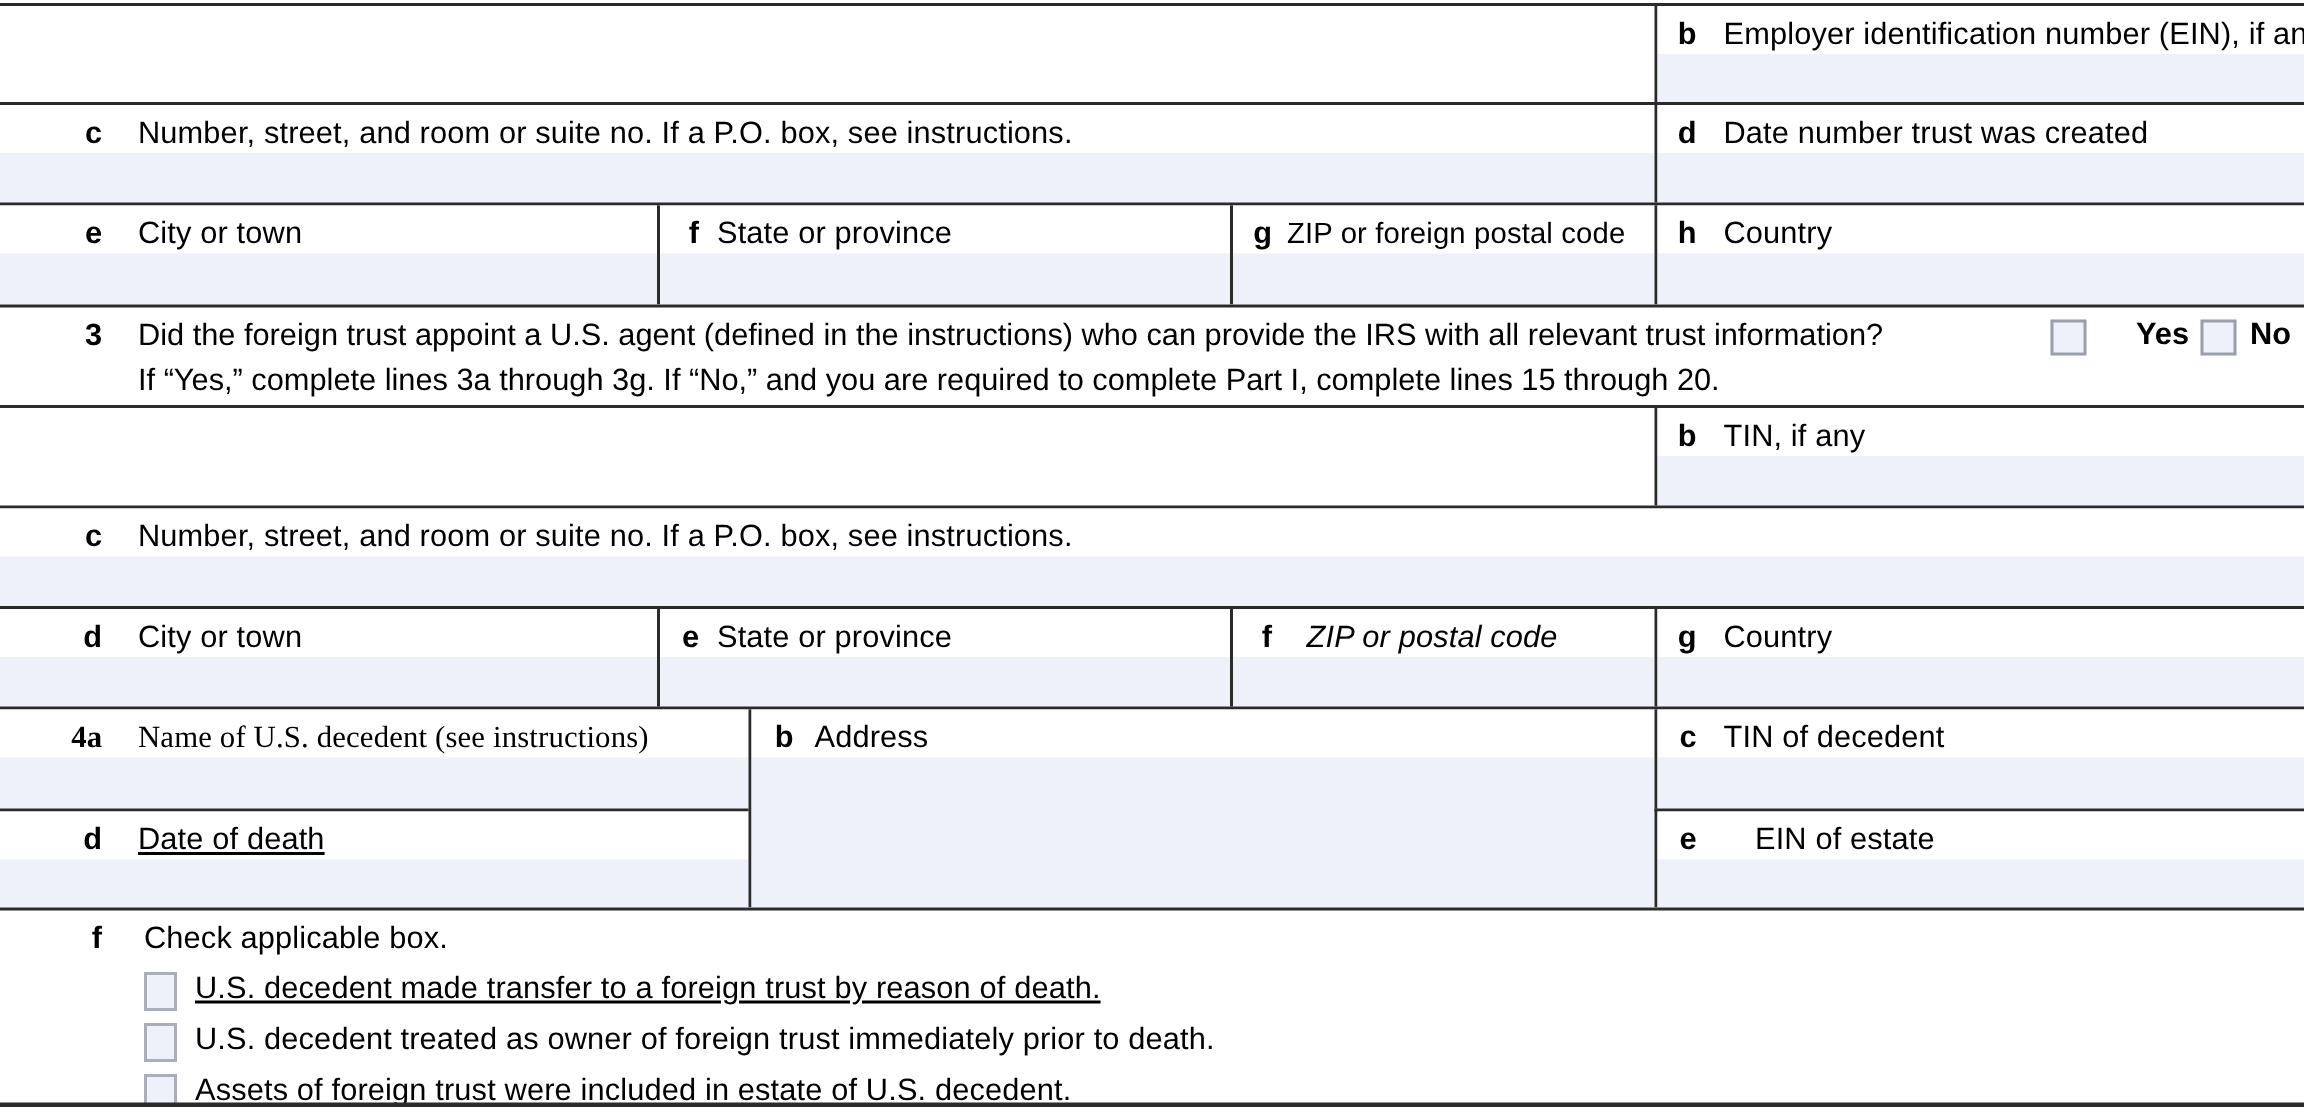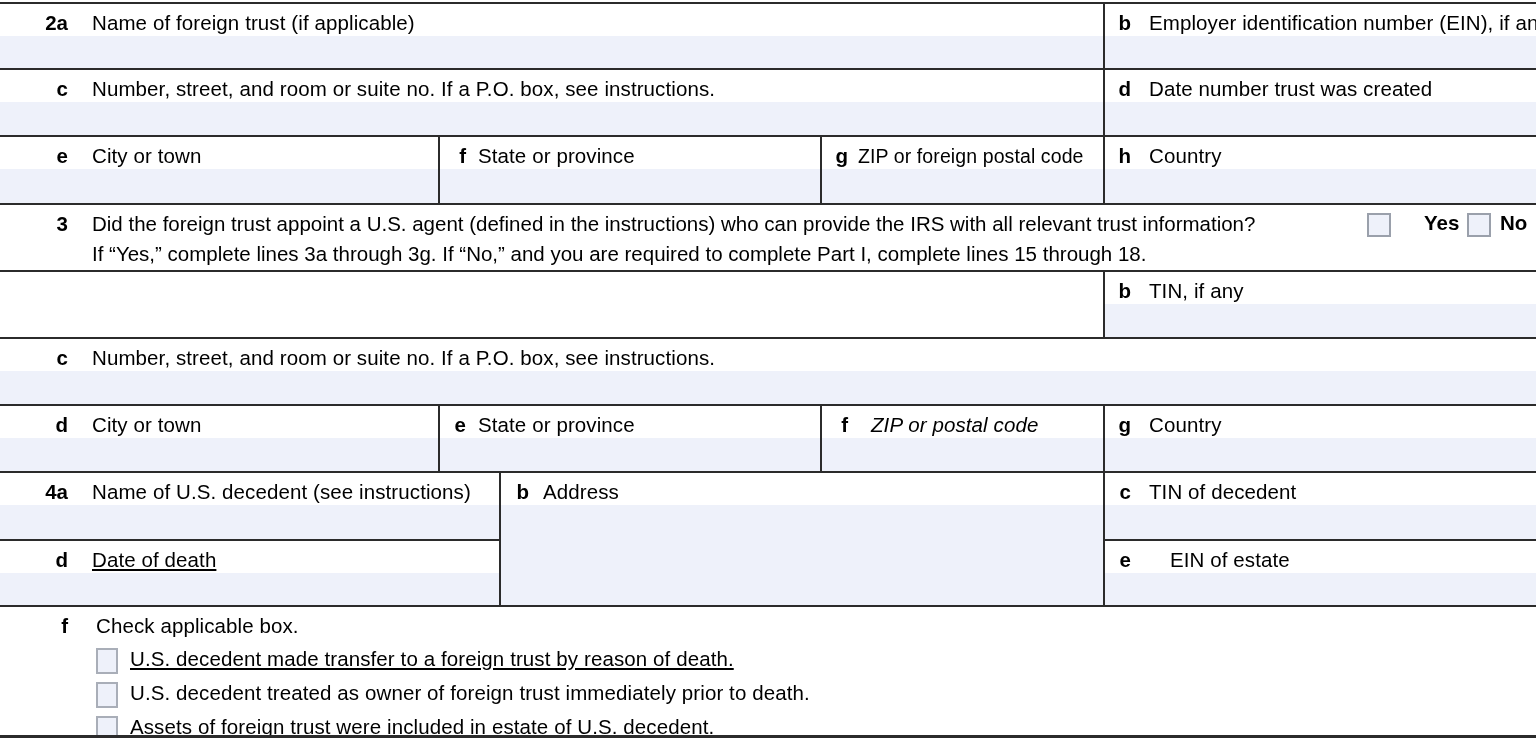--- a/index.html
+++ b/index.html
@@ -91,26 +91,20 @@
     height: 0;
     border-top: 3px solid #2b2b2b;
   }
 </style>
 </head>
 <body>
 
 <div id="form-root">
 
   <div class="row" style="top:2px; height:66px;">
-    <div class="fieldblock" style="left:0; top:0; width:1103px; height:64px;">
-      <div class="strip-label"></div>
-      <div class="strip-entry"></div>
-      <div class="itemno" style="left:10px; width:58px;">2a</div>
-      <div class="lbl" style="left:92px;">Name of foreign trust (if applicable)</div>
-    </div>
     <div class="fieldblock vrule" style="left:1103px; top:0; width:433px; height:64px;">
       <div class="strip-label"></div>
       <div class="strip-entry"></div>
       <div class="itemno" style="left:6px; width:20px;">b</div>
       <div class="lbl" style="left:44px;">Employer identification number (EIN), if any</div>
     </div>
   </div>
 
   <div class="row" style="top:68px; height:67px;">
     <div class="fieldblock" style="left:0; top:0; width:1103px; height:65px;">
@@ -150,21 +144,21 @@
       <div class="strip-label"></div>
       <div class="strip-entry"></div>
       <div class="itemno" style="left:6px; width:20px;">h</div>
       <div class="lbl" style="left:44px;">Country</div>
     </div>
   </div>
 
   <div class="row" style="top:203px; height:67px; background:#ffffff;">
     <div class="itemno" style="left:10px; top:6px; width:58px;">3</div>
     <div class="q-line" style="left:92px; top:6px;">Did the foreign trust appoint a U.S. agent (defined in the instructions) who can provide the IRS with all relevant trust information?</div>
-    <div class="q-line" style="left:92px; top:36px;">If “Yes,” complete lines 3a through 3g. If “No,” and you are required to complete Part I, complete lines 15 through 18.</div>
+    <div class="q-line" style="left:92px; top:36px;">If “Yes,” complete lines 3a through 3g. If “No,” and you are required to complete Part I, complete lines 15 through 20.</div>
 
     <div class="cbox" style="left:1367px; top:8px;"></div>
     <div class="q-line bold-txt" style="left:1400px; top:5px;margin-left:24px;">Yes</div>
 
     <div class="cbox" style="left:1467px; top:8px;"></div>
     <div class="q-line bold-txt" style="left:1500px; top:5px;">No</div>
   </div>
 
   <div class="row" style="top:270px; height:67px;">
     <div class="fieldblock vrule" style="left:1103px; top:0; width:433px; height:65px;">
@@ -206,21 +200,21 @@
     <div class="fieldblock vrule" style="left:1103px; top:0; width:433px; height:65px;">
       <div class="strip-label"></div>
       <div class="strip-entry"></div>
       <div class="itemno" style="left:6px; width:20px;">g</div>
       <div class="lbl" style="left:44px;">Country</div>
     </div>
   </div>
 
   <div class="row" style="top:471px; height:134px;">
 
-    <div class="fieldblock" style="left:0; top:0; width:499px; height:66px;">
+    <div class="fieldblock" style="left:0; top:0; width:499px; height:66px;font-family:Liberation Serif, serif;">
       <div class="strip-label"></div>
       <div class="strip-entry"></div>
       <div class="itemno" style="left:10px; width:58px;">4a</div>
       <div class="lbl" style="left:92px;">Name of U.S. decedent (see instructions)</div>
     </div>
 
     <div class="fieldblock" style="left:0; top:66px; width:499px; height:66px; border-top:2px solid #2b2b2b;">
       <div class="strip-label"></div>
       <div class="strip-entry"></div>
       <div class="itemno" style="left:10px; width:58px;">d</div>

